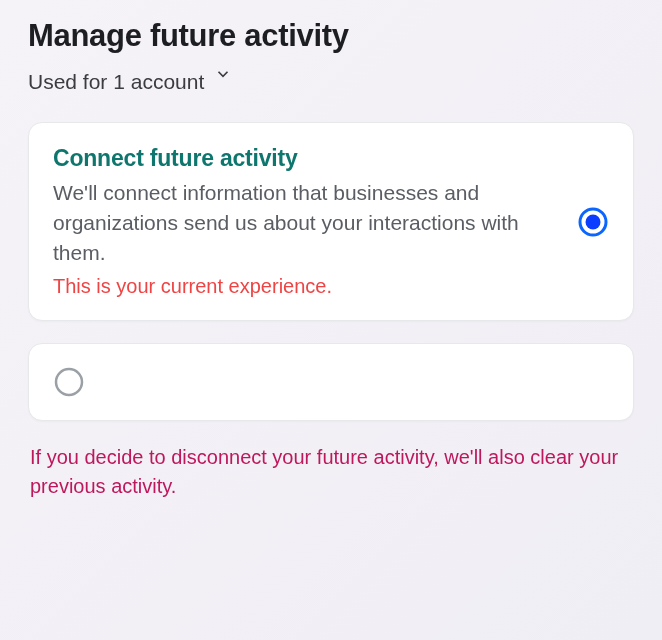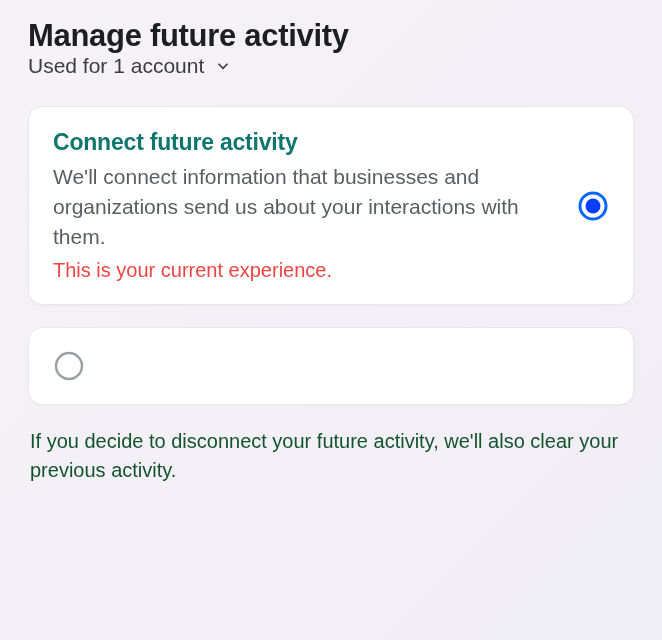--- a/index.html
+++ b/index.html
@@ -26,20 +26,21 @@
       display: flex;
       align-items: center;
       gap: 10px;
       cursor: pointer;
       margin-bottom: 28px;
       color: #444;
     }
     .account-label {
       font-size: 21px;
       color: #3a3c40;
+      margin-top: 16px;
     }
     .chevron {
       width: 18px;
       height: 18px;
       display: flex;
       align-items: center;
       justify-content: center;
     }
     .chevron svg {
       width: 18px;
@@ -88,21 +89,21 @@
       display: flex;
       align-items: center;
       justify-content: center;
     }
     .radio svg {
       width: 32px;
       height: 32px;
     }
     .footer-text {
       font-size: 20px;
-      color: #14532d;
+      color: #be185d;
       line-height: 1.45;
       padding: 0 2px;
     }
   </style>
 </head>
 <body>
 
 <h1 class="page-title">Manage future activity</h1>
 
 <div class="account-row">

